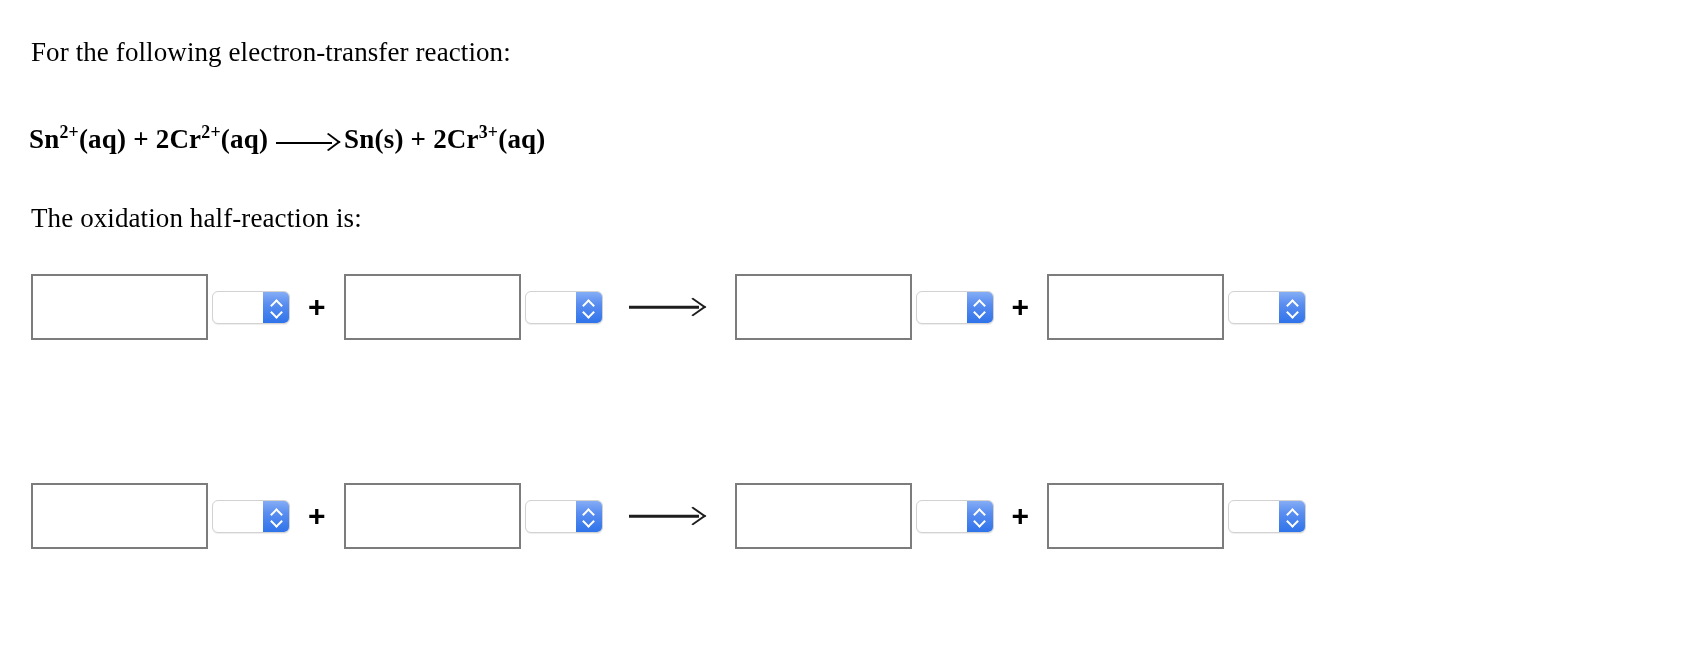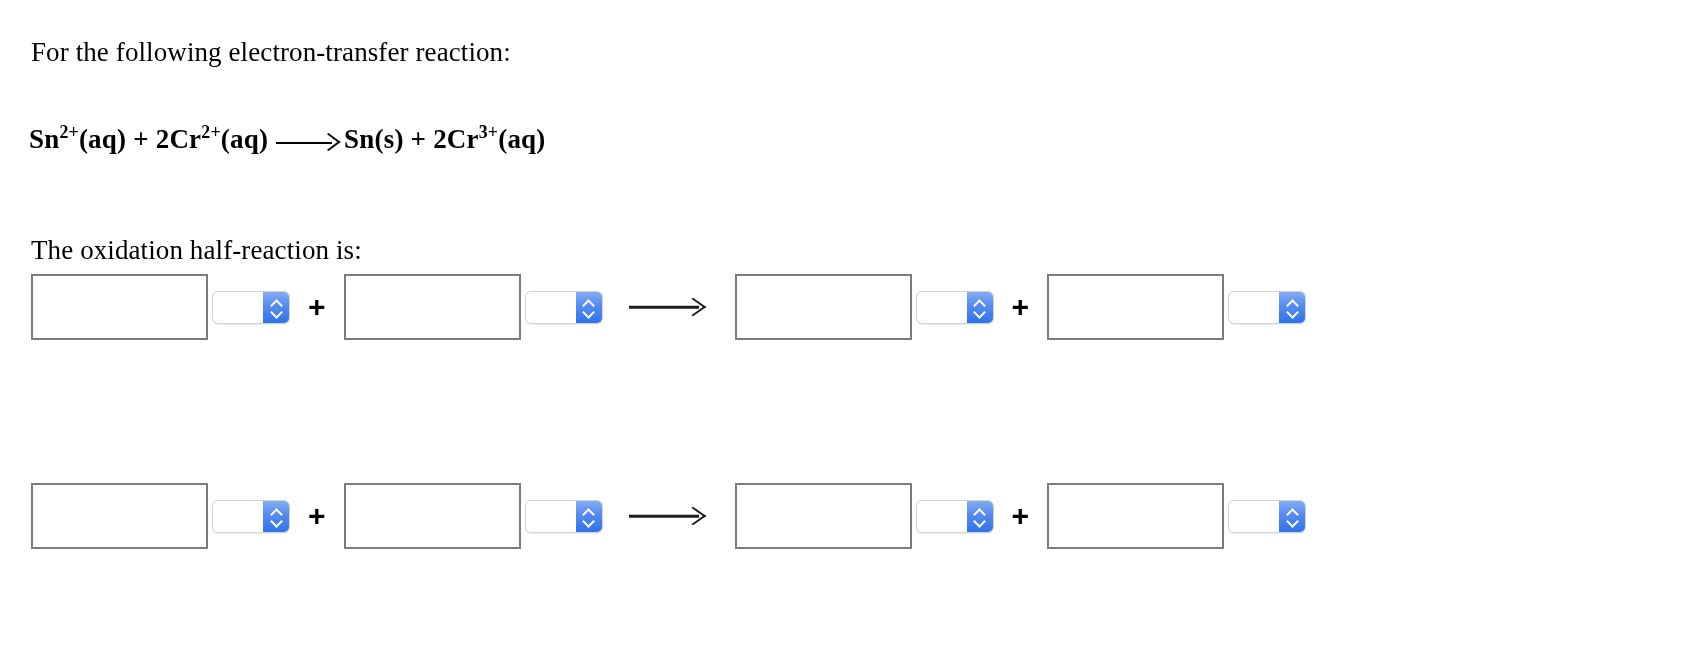--- a/index.html
+++ b/index.html
@@ -27,21 +27,21 @@
 
   
   .prompt-line {
     position: absolute;
     font-size: 27px;
     line-height: 1.1;
     white-space: nowrap;
     letter-spacing: 0.1px;
   }
   #prompt-intro { left: 31px; top: 38px; }
-  #label-oxidation { left: 31px; top: 204px; margin-top: 32px; }
+  #label-oxidation { left: 31px; top: 204px; }
   #label-reduction { left: 31px; top: 412px; }
 
   .equation {
     position: absolute;
     left: 29px;
     top: 104px;
     font-size: 27px;
     font-weight: bold;
     white-space: nowrap;
     letter-spacing: 0.2px;

